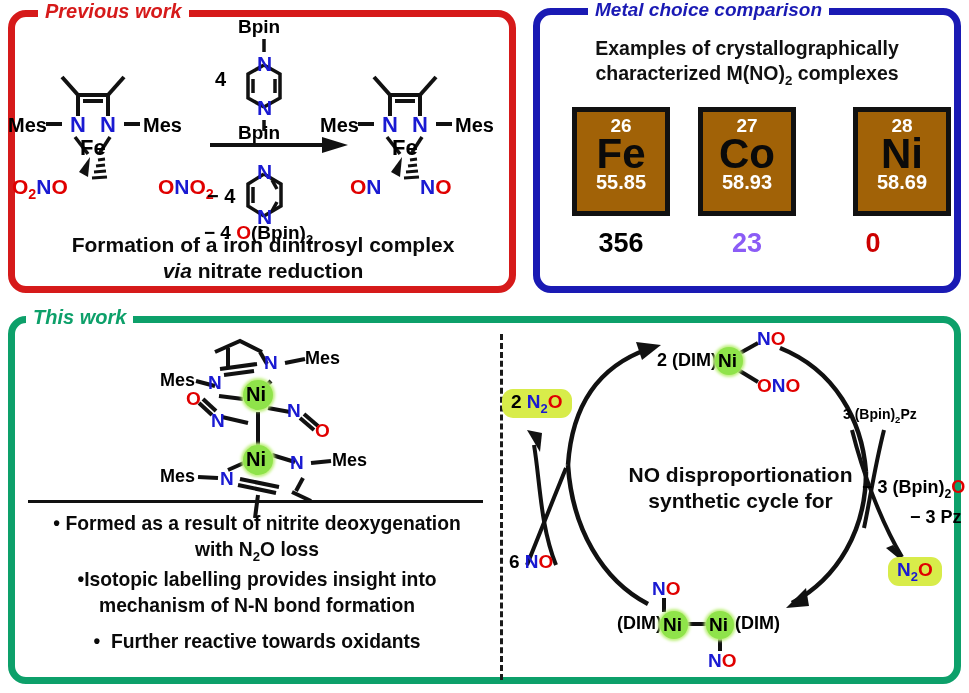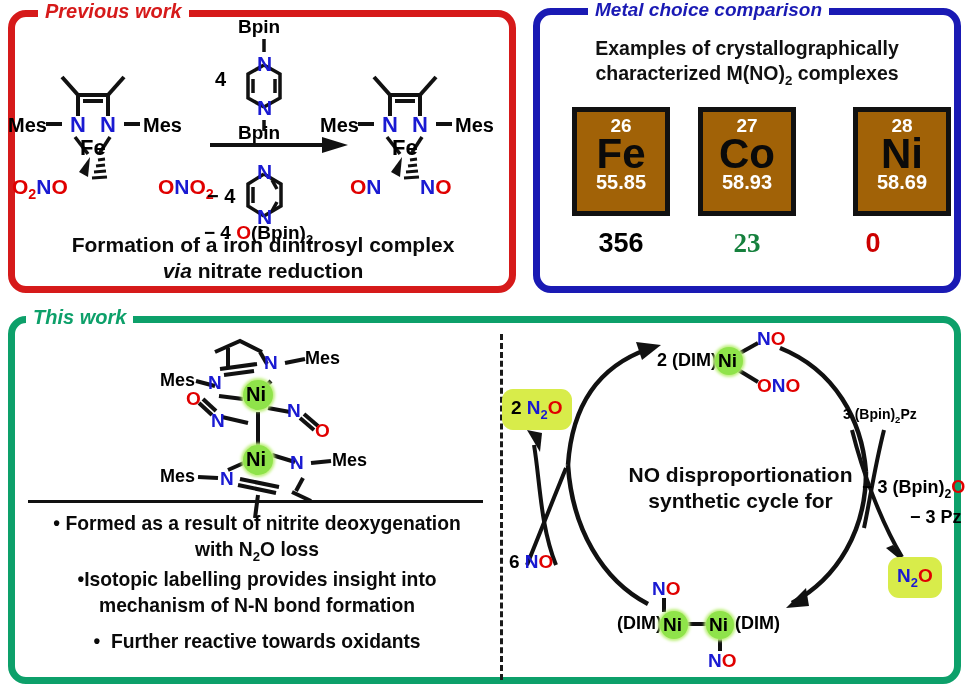--- a/index.html
+++ b/index.html
@@ -41,21 +41,21 @@
   .hrule{position:absolute;left:28px;top:500px;width:455px;height:0;
          border-top:3px solid #111;}
   .bullets{position:absolute;left:22px;top:512px;width:470px;text-align:center;
            font-size:19.3px;font-weight:bold;line-height:1.26;color:#0a0a0a;}
   .bullets p{margin:0 0 2px 0;}
   .bullets .sp{margin-top:12px;}
 
   .cycle-center{position:absolute;left:628px;top:462px;width:225px;text-align:center;
                 font-size:21px;font-weight:bold;line-height:1.22;color:#0a0a0a;}
 
-  .badge{position:absolute;background:#d8ec4a;border-radius:11px;padding:8px 9px;
+  .badge{position:absolute;background:#d8ec4a;border-radius:11px;padding:2px 9px;
          font-size:19px;font-weight:bold;white-space:nowrap;}
 
   .ni-chip{position:absolute;border-radius:50%;background:#8fe34a;
            box-shadow:0 0 3px 2px #bff07f;}
   .nilabel{position:absolute;font-weight:bold;color:#000;}
 </style>
 </head>
 <body>
 
 <div class="stage">
@@ -164,21 +164,21 @@
     <div class="elsym">Fe</div>
     <div class="elmass">55.85</div>
   </div>
   <div class="elcount" style="left:572px;top:228px;color:#000;">356</div>
 
   <div class="elbox" style="left:698px;top:107px;">
     <div class="elnum">27</div>
     <div class="elsym">Co</div>
     <div class="elmass">58.93</div>
   </div>
-  <div class="elcount" style="left:698px;top:228px;color:#15803d;font-family:Liberation Serif, serif;">23</div>
+  <div class="elcount" style="left:698px;top:228px;color:#8b5cf6;">23</div>
 
   <div class="elbox" style="left:824px;top:107px;margin-left:29px;">
     <div class="elnum">28</div>
     <div class="elsym">Ni</div>
     <div class="elmass">58.69</div>
   </div>
   <div class="elcount" style="left:824px;top:228px;color:#cc0000;">0</div>
 
   <div class="panel panel-this"></div>
   <div class="panel-title t-this">This work</div>

